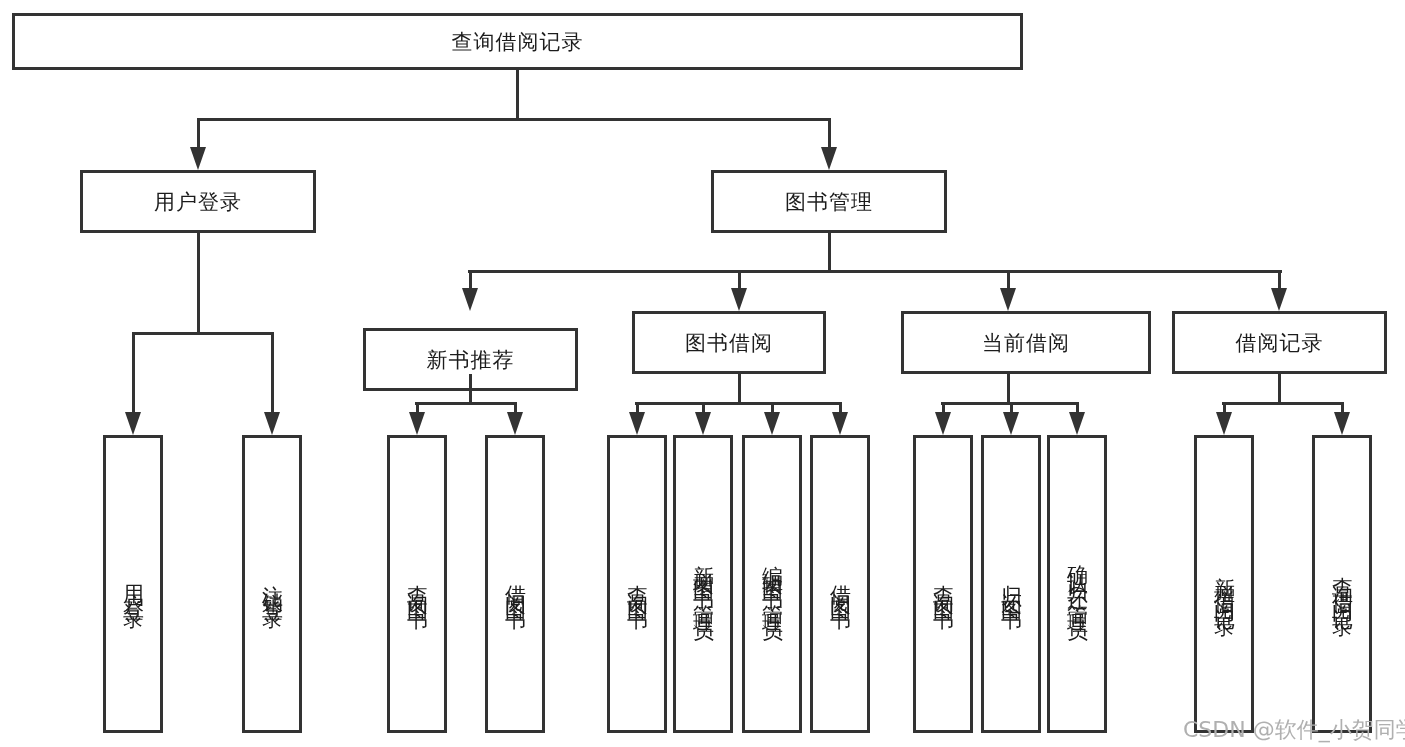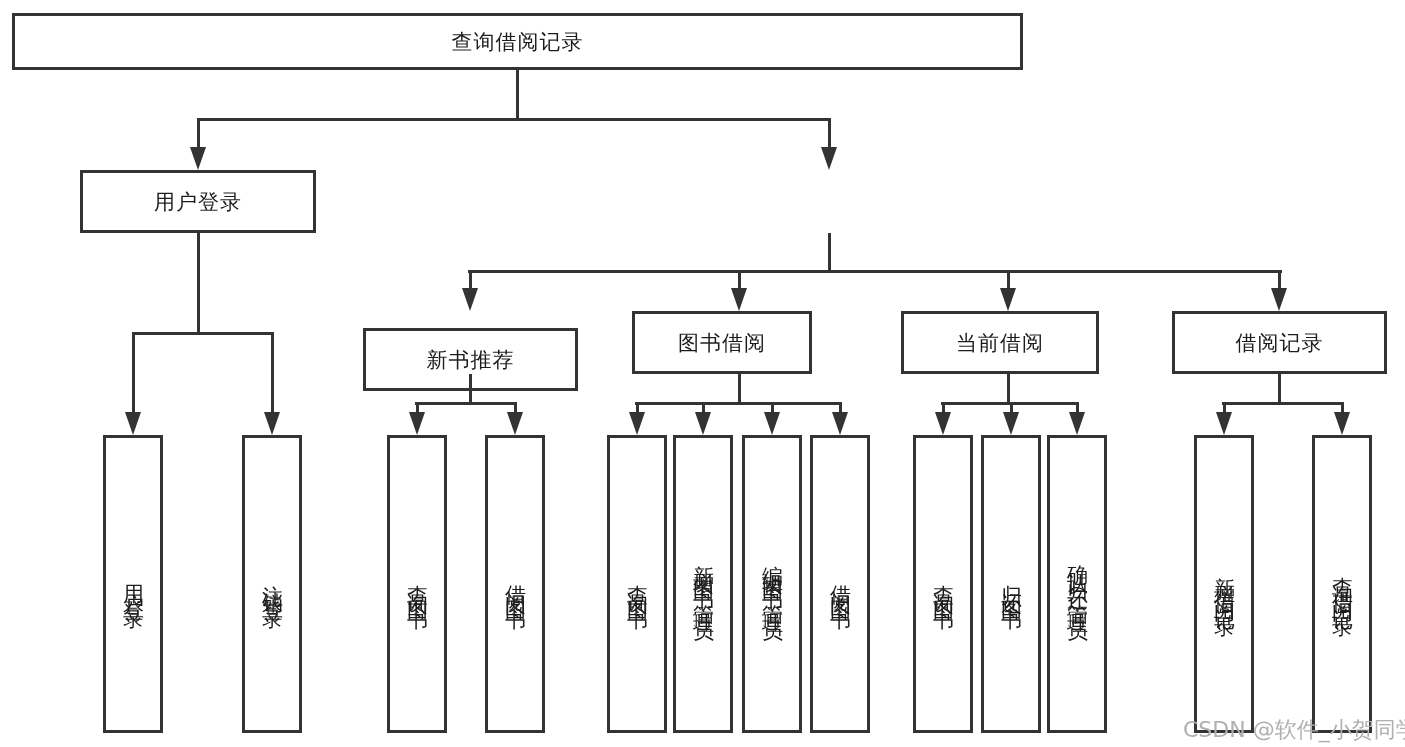--- a/index.html
+++ b/index.html
@@ -58,42 +58,43 @@
   <div class="box" style="left:12px;top:13px;width:1011px;height:57px;">查询借阅记录</div>
 
   <div class="v" style="left:516px;top:70px;height:50px;"></div>
   <div class="h" style="left:197px;top:118px;width:634px;"></div>
   <div class="v" style="left:197px;top:118px;height:31px;"></div>
   <div class="arr" style="left:190px;top:147px;"></div>
   <div class="v" style="left:828px;top:118px;height:31px;"></div>
   <div class="arr" style="left:821px;top:147px;"></div>
 
   <div class="box" style="left:80px;top:170px;width:236px;height:63px;">用户登录</div>
+  <div class="box" style="left:711px;top:170px;width:236px;height:63px;">图书管理</div>
 
   <div class="v" style="left:197px;top:233px;height:101px;"></div>
   <div class="h" style="left:132px;top:332px;width:142px;"></div>
   <div class="v" style="left:132px;top:332px;height:82px;"></div>
   <div class="arr" style="left:125px;top:412px;"></div>
   <div class="v" style="left:271px;top:332px;height:82px;"></div>
   <div class="arr" style="left:264px;top:412px;"></div>
 
   <div class="v" style="left:828px;top:233px;height:39px;"></div>
   <div class="h" style="left:468px;top:270px;width:814px;"></div>
   <div class="v" style="left:469px;top:270px;height:19px;"></div>
   <div class="arr" style="left:462px;top:288px;"></div>
   <div class="v" style="left:738px;top:270px;height:19px;"></div>
   <div class="arr" style="left:731px;top:288px;"></div>
   <div class="v" style="left:1007px;top:270px;height:19px;"></div>
   <div class="arr" style="left:1000px;top:288px;"></div>
   <div class="v" style="left:1278px;top:270px;height:19px;"></div>
   <div class="arr" style="left:1271px;top:288px;"></div>
 
   <div class="box" style="left:363px;top:328px;width:215px;height:63px;">新书推荐</div>
-  <div class="box" style="left:632px;top:311px;width:180px;height:63px;text-align:center;">图书借阅</div>
-  <div class="box" style="left:901px;top:311px;width:198px;height:63px;">当前借阅</div>
+  <div class="box" style="left:632px;top:311px;width:194px;height:63px;text-align:center;">图书借阅</div>
+  <div class="box" style="left:901px;top:311px;width:250px;height:63px;">当前借阅</div>
   <div class="box" style="left:1172px;top:311px;width:215px;height:63px;">借阅记录</div>
 
   <div class="v" style="left:469px;top:374px;height:30px;"></div>
   <div class="h" style="left:415px;top:402px;width:102px;"></div>
   <div class="v" style="left:416px;top:402px;height:10px;"></div>
   <div class="arr" style="left:409px;top:412px;"></div>
   <div class="v" style="left:514px;top:402px;height:10px;"></div>
   <div class="arr" style="left:507px;top:412px;"></div>
 
   <div class="v" style="left:738px;top:374px;height:30px;"></div>

